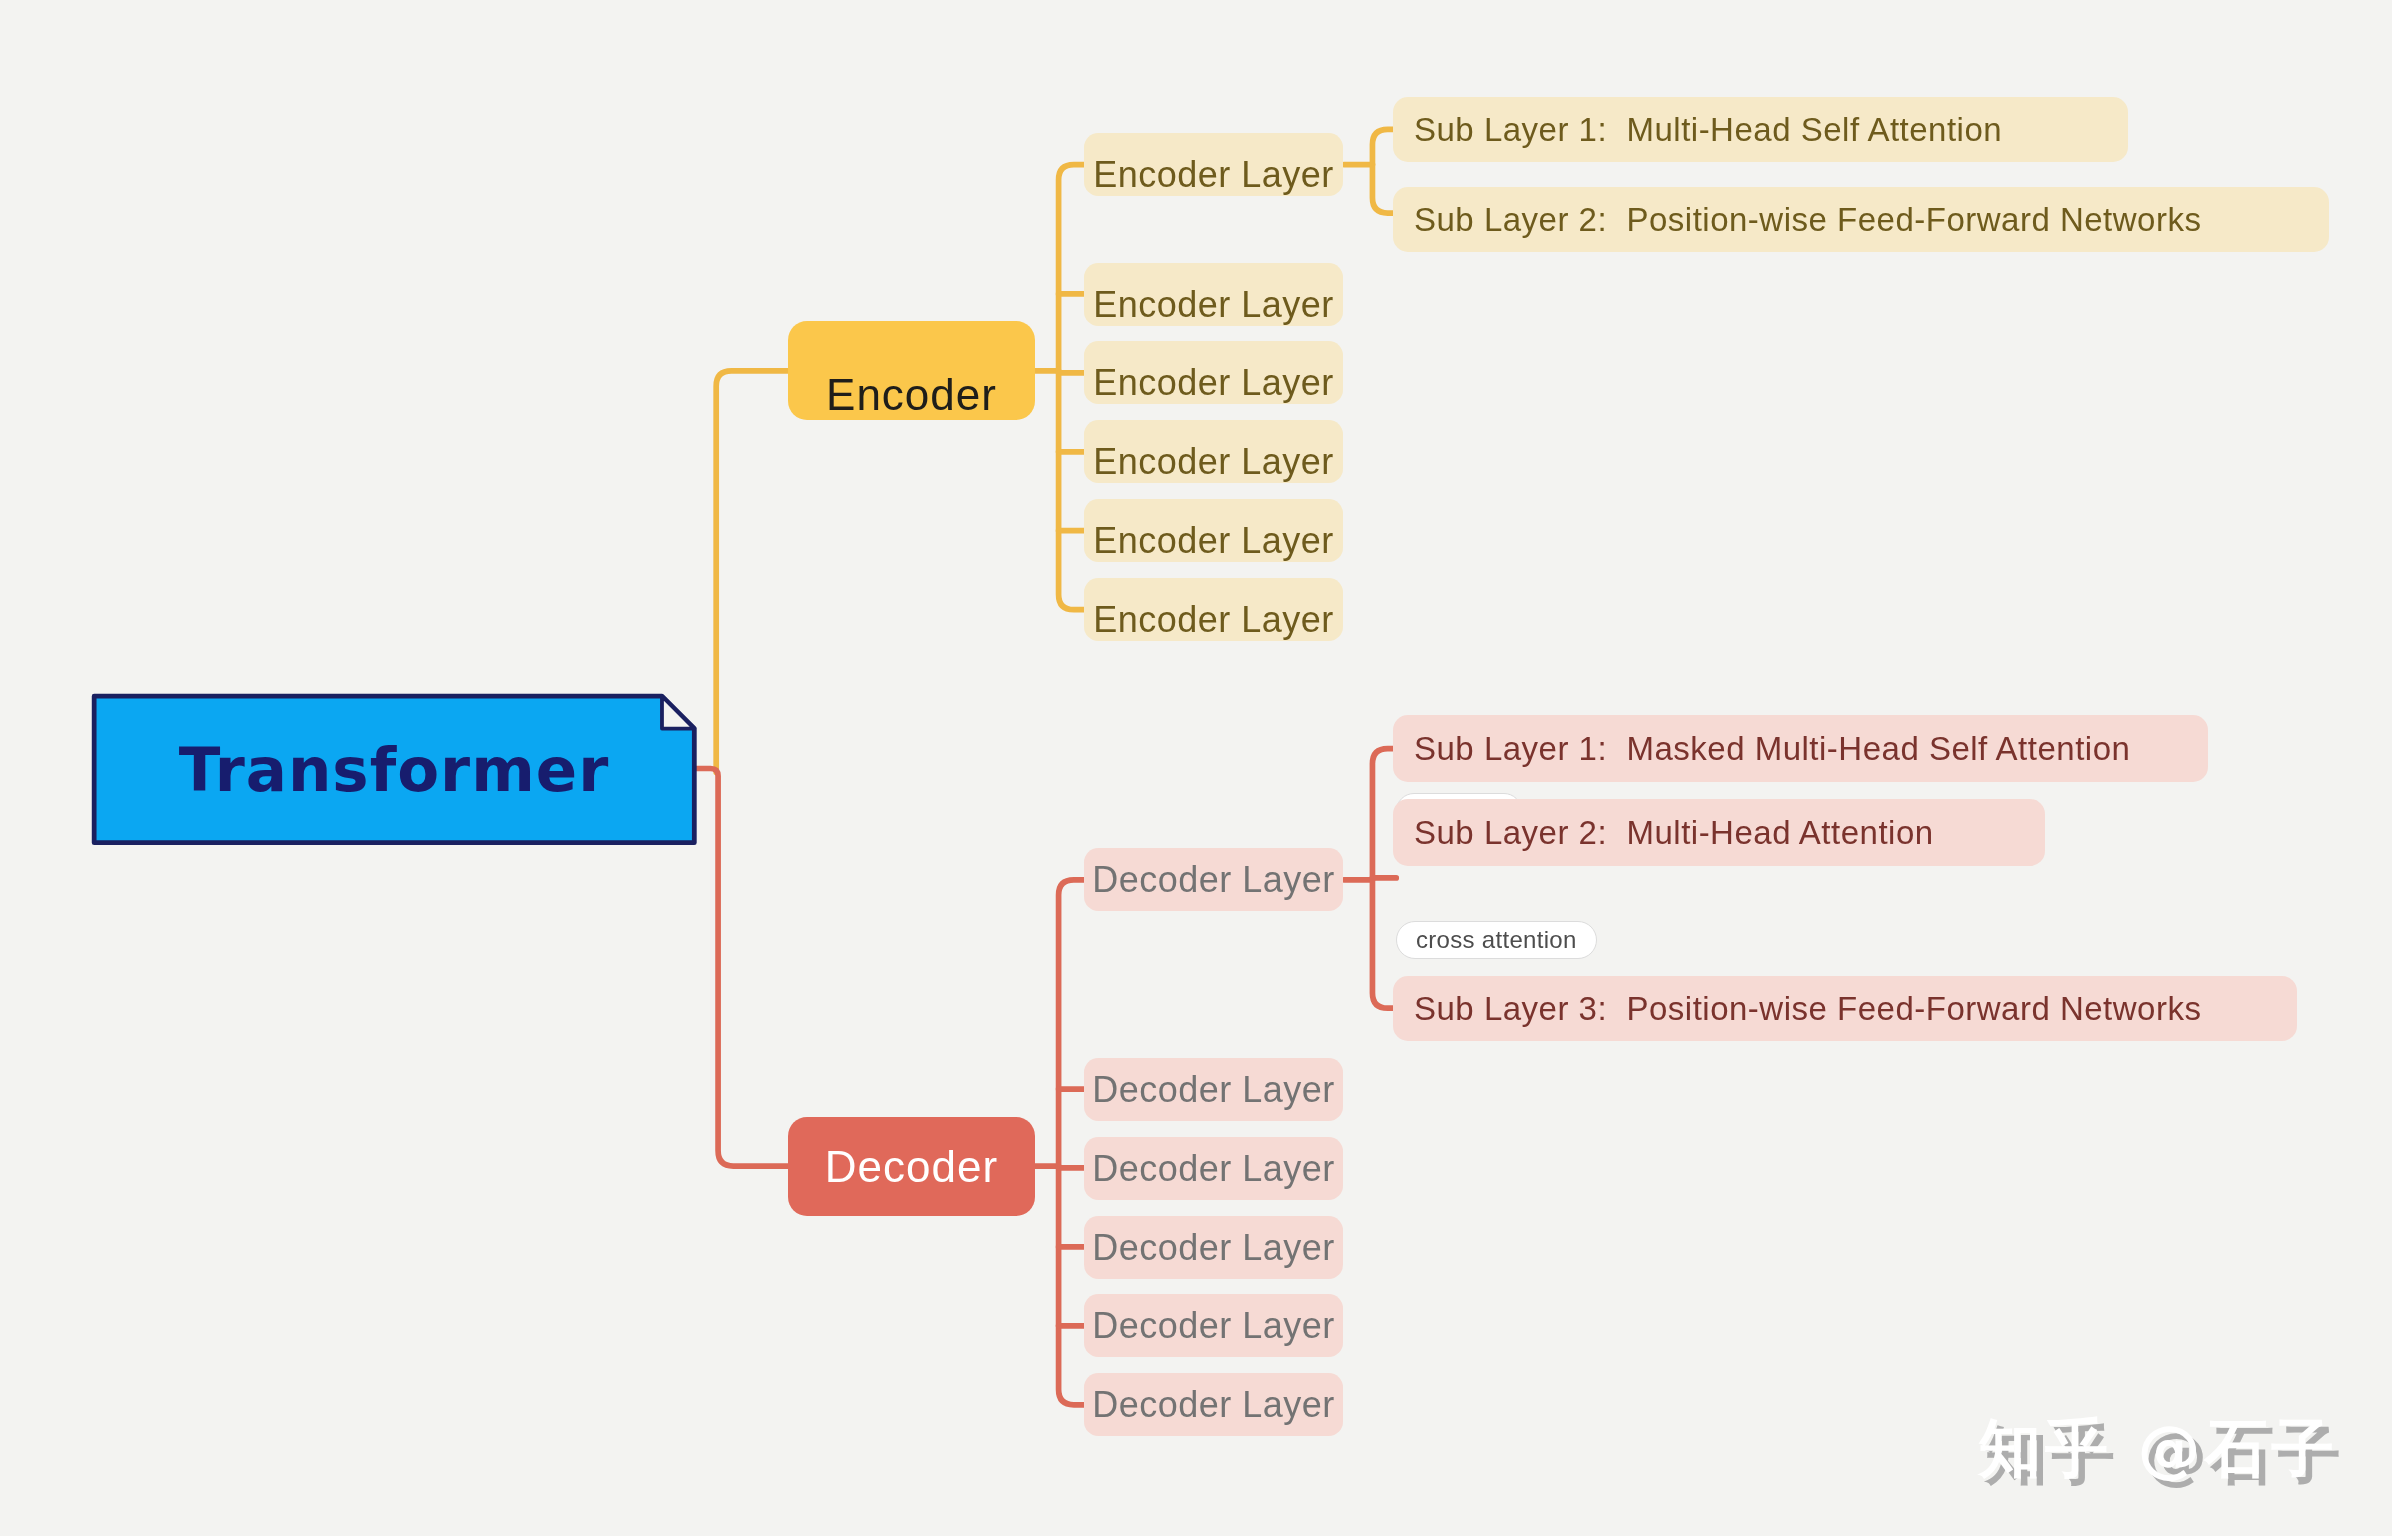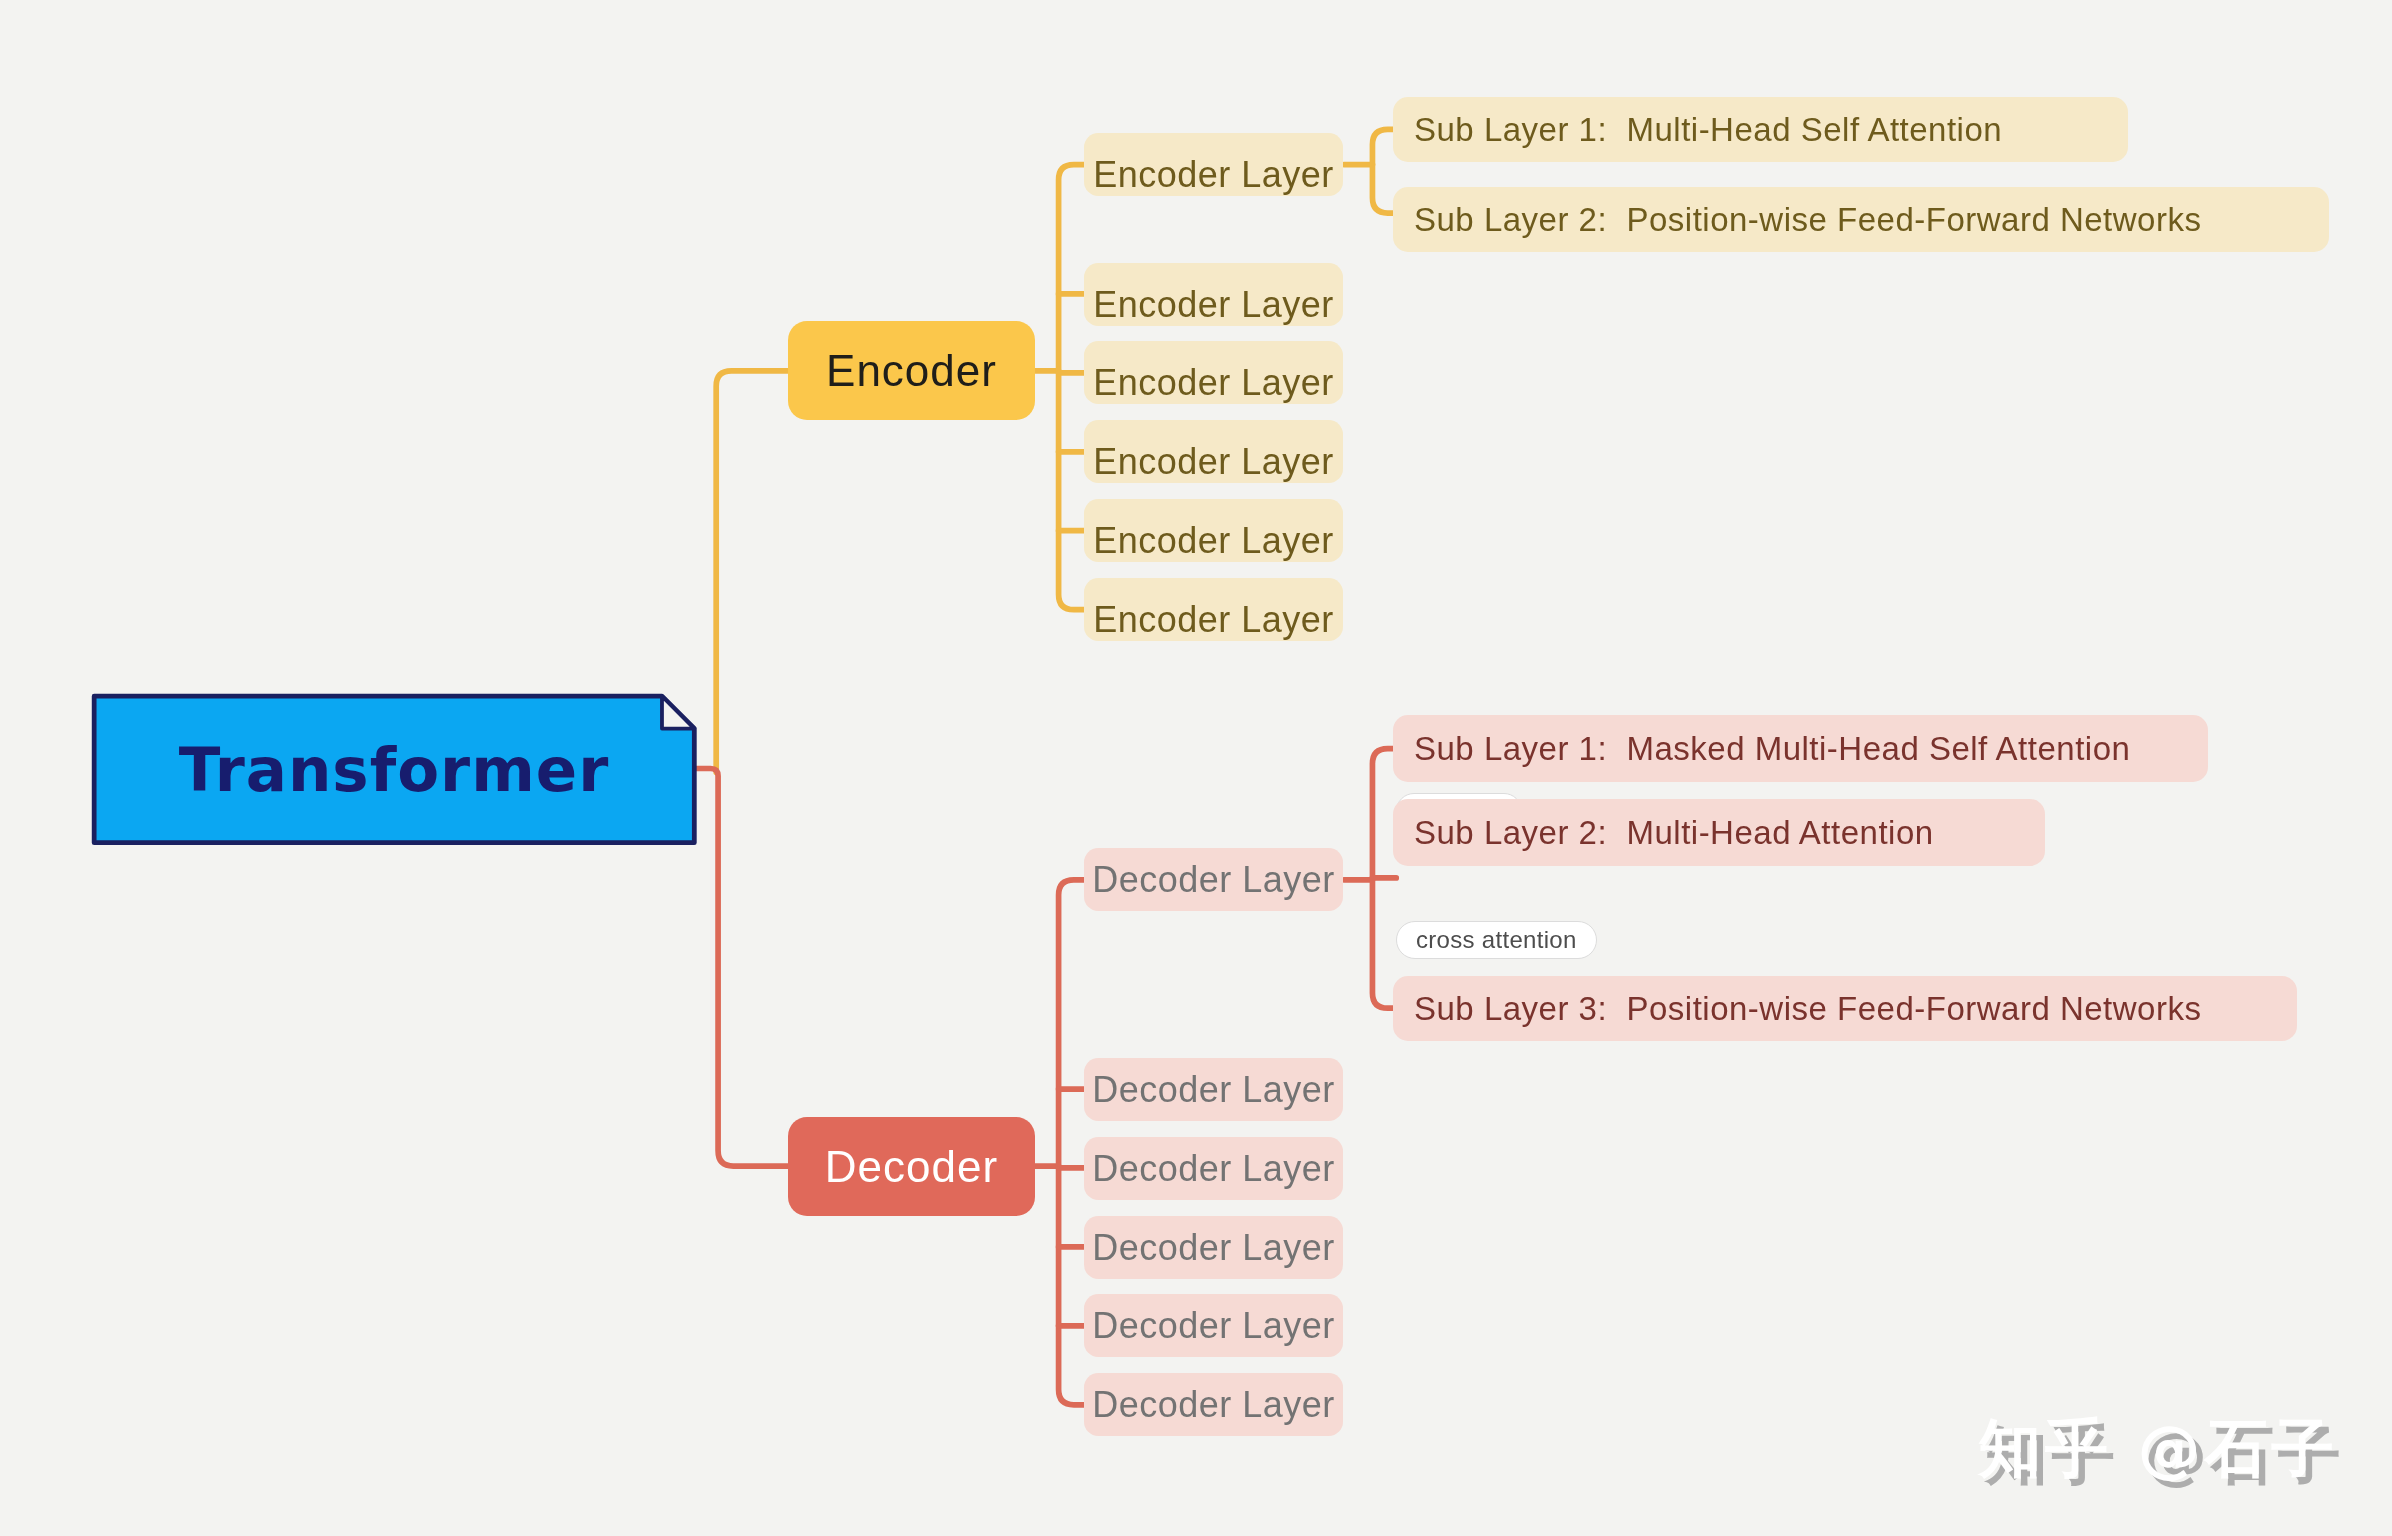--- a/index.html
+++ b/index.html
@@ -11,21 +11,21 @@
   .node{position:absolute;display:flex;align-items:center;justify-content:center;
         box-sizing:border-box;}
   .root-label{position:absolute;left:94px;top:696px;width:600px;height:146px;
       display:flex;align-items:center;justify-content:center;
       font-family:"DejaVu Sans", sans-serif;font-weight:bold;font-size:61px;
       color:#171D6E;letter-spacing:1px;}
 
   
   .head{width:247px;height:99px;border-radius:19px;font-size:44px;
         letter-spacing:1px;}
-  .head.encoder{left:788px;top:321px;background:#FBC74B;color:#1F1E1A;}
+  .head.encoder{left:788px;top:321px;background:#FBC74B;color:#1F1E1A;align-items:flex-end;}
   .head.decoder{left:788px;top:1117px;background:#E0695A;color:#FFFFFF;}
 
   
   .layer{left:1084px;width:259px;height:63px;border-radius:14.3px;font-size:36px;
          letter-spacing:0.5px;}
   .layer.enc{background:#F6E9C8;color:#6E5B1D;align-items:flex-end;}
   .layer.dec{background:#F6DAD4;color:#737373;}
 
   
   .sub{left:1393px;border-radius:15px;font-size:33px;letter-spacing:0.5px;

